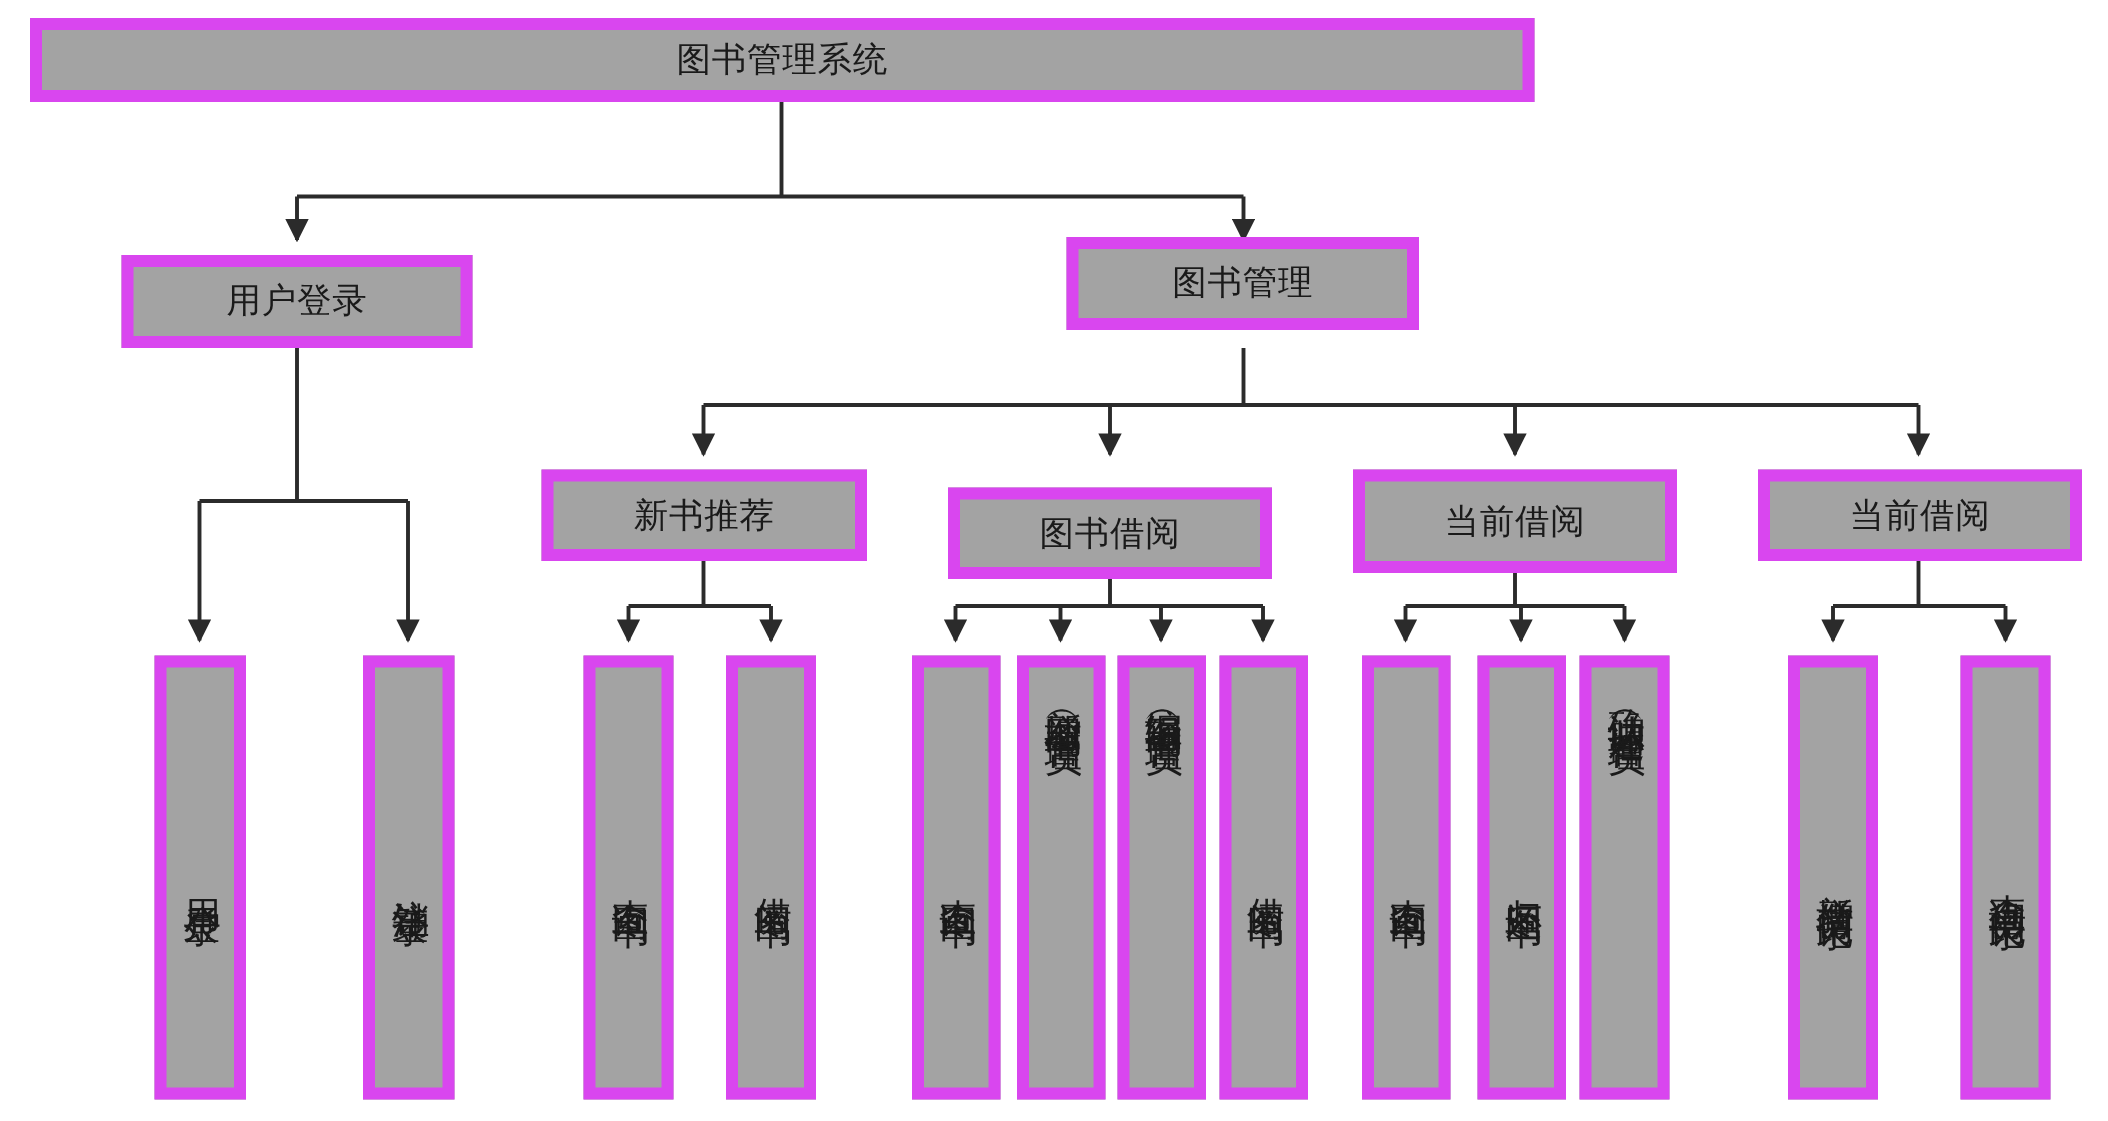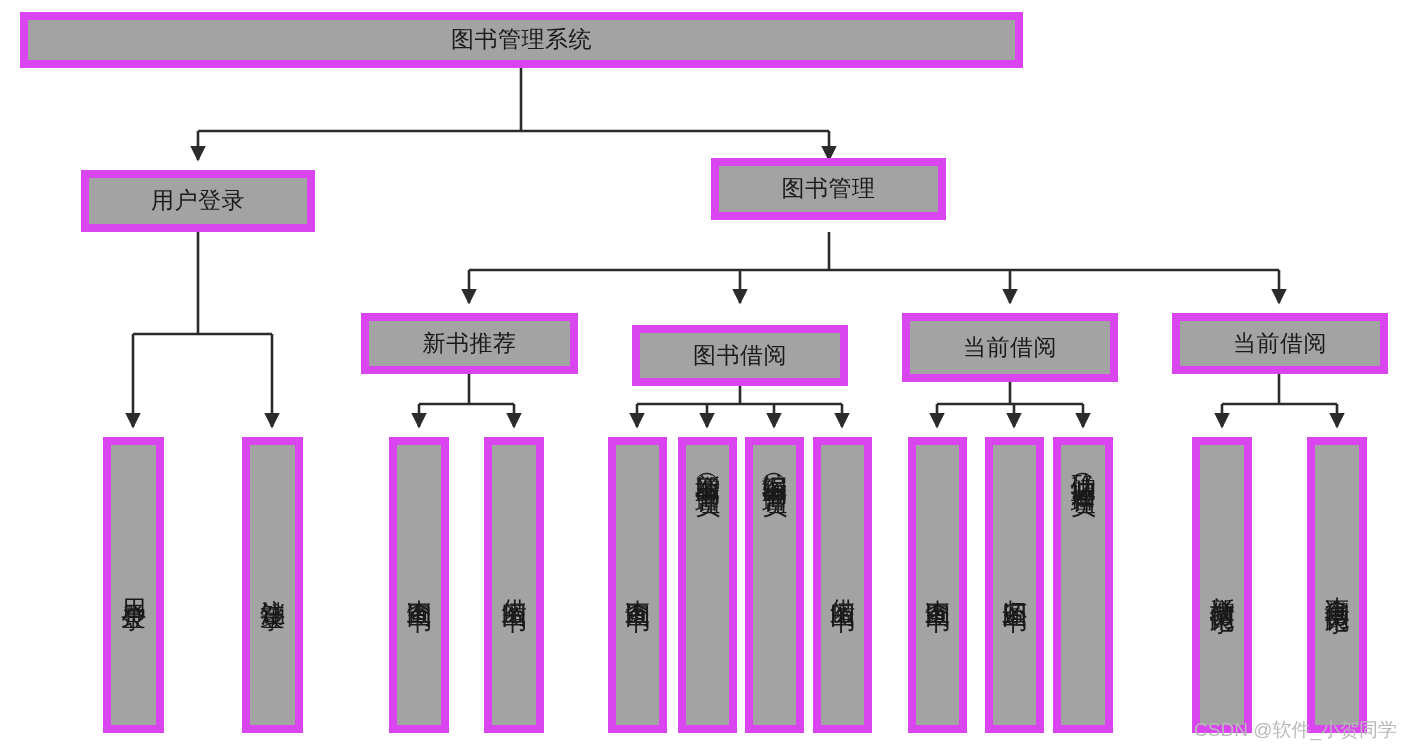--- a/index.html
+++ b/index.html
@@ -189,15 +189,14 @@
     <span class="label">确认归还（管理员）</span>
   </div>
 
   <div class="node vert centered" style="left:1192px; top:437px; width:60px; height:296px;">
     <span class="label">新增借阅记录</span>
   </div>
   <div class="node vert centered" style="left:1307px; top:437px; width:60px; height:296px;">
     <span class="label">查询借阅记录</span>
   </div>
 
-  <div class="watermark">CSDN @软件_小贺同学</div>
 
 </div>
 
 </body></html>

